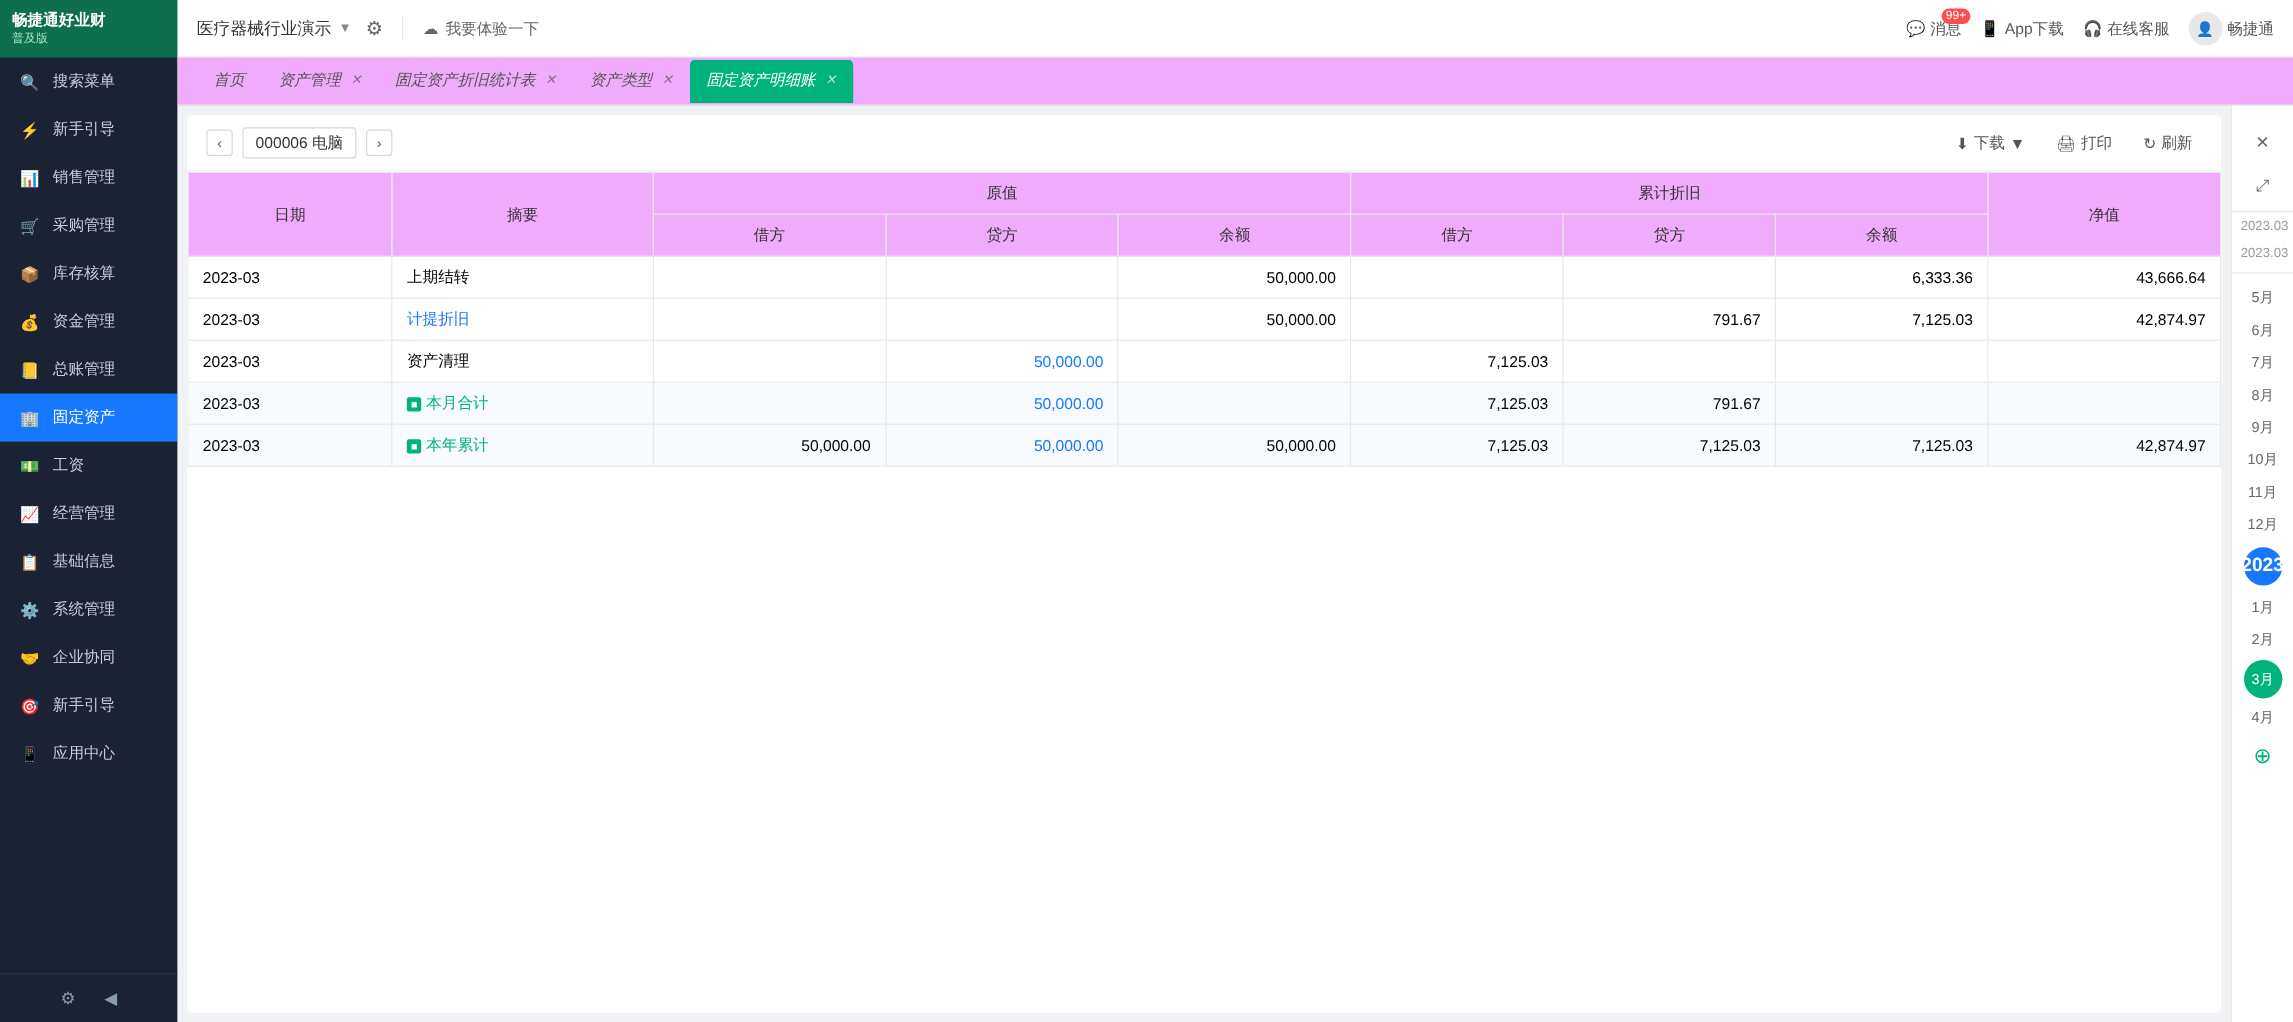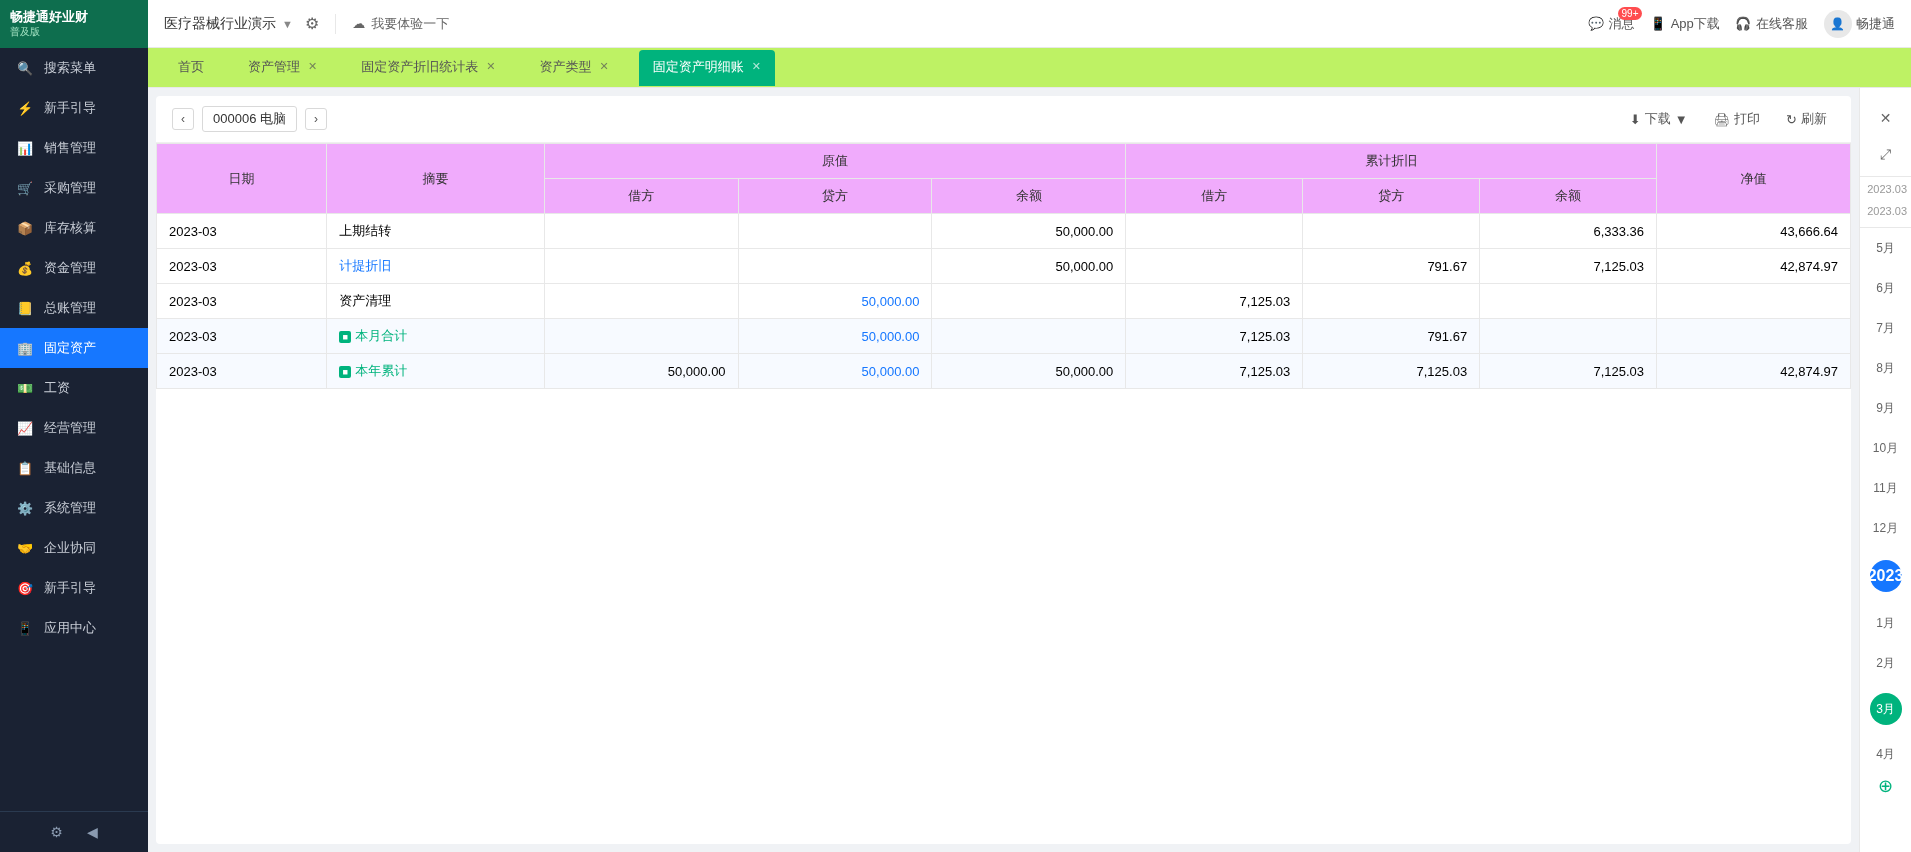--- a/index.html
+++ b/index.html
@@ -122,27 +122,28 @@
       border-radius: 50%;
       display: flex;
       align-items: center;
       justify-content: center;
       color: #666;
       font-size: 12px;
     }
 
     
     .tabs-bar {
-      background: #bef264;
+      background: #f0abfc;
       border-bottom: 1px solid #e8e8e8;
       display: flex;
       align-items: center;
       padding: 0 16px;
       height: 40px;
-      gap: 16px;
+      gap: 0;
+      font-style: italic;
     }
     .tab {
       padding: 8px 14px;
       font-size: 13px;
       color: #555;
       cursor: pointer;
       border-bottom: 2px solid transparent;
       white-space: nowrap;
       display: flex;
       align-items: center;
@@ -545,21 +546,21 @@
 
     <div class="right-panel">
       <div class="right-panel-top">
         <div class="rp-icon-btn">✕</div>
         <div class="rp-icon-btn">⤢</div>
       </div>
       <div style="padding: 4px 0; text-align:right; width:100%; font-size:11px; color:#999; padding-right:4px;">2023.03</div>
       <div style="padding: 4px 0; text-align:right; width:100%; font-size:11px; color:#999; padding-right:4px;">2023.03</div>
       <div style="height:1px; background:#e8e8e8; width:100%; margin: 4px 0;"></div>
 
-      <div id="right-panel-months" style="display:flex; flex-direction:column; align-items:center; gap:15px; width:100%; padding: 2px 0;">
+      <div id="right-panel-months" style="display:flex; flex-direction:column; align-items:center; gap:2px; width:100%; padding: 2px 0;">
           <div class="rp-month-item">5月</div>
           <div class="rp-month-item">6月</div>
           <div class="rp-month-item">7月</div>
           <div class="rp-month-item">8月</div>
           <div class="rp-month-item">9月</div>
           <div class="rp-month-item">10月</div>
           <div class="rp-month-item">11月</div>
           <div class="rp-month-item">12月</div>
           <div style="display: flex; align-items: center; justify-content: center; width: 32px; height: 32px; border-radius: 50%; background: rgb(22, 119, 255); color: rgb(255, 255, 255); font-size: 16px; font-weight: bold; margin: 4px auto; cursor: pointer;">2023</div>
           <div class="rp-month-item">1月</div>

